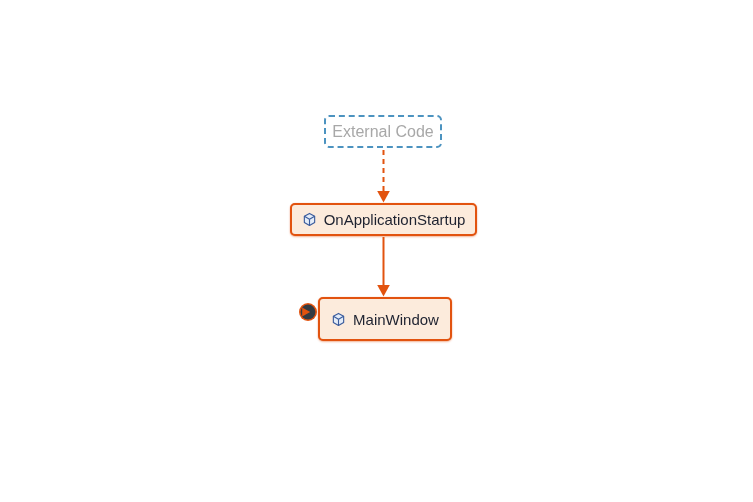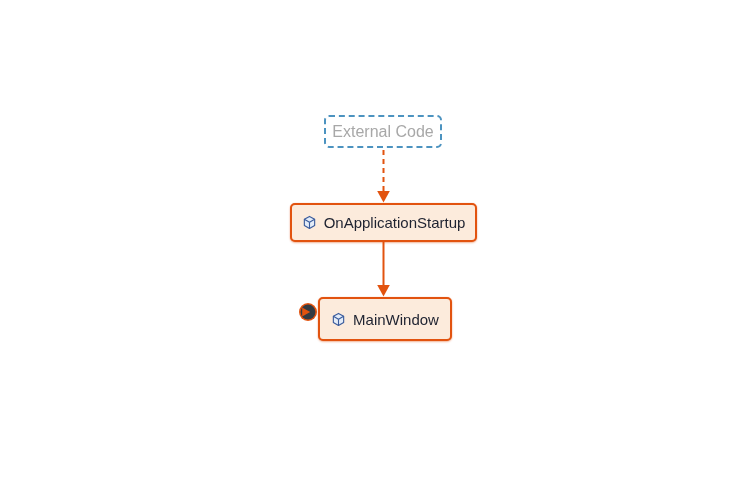--- a/index.html
+++ b/index.html
@@ -47,21 +47,21 @@
   }
   .node-method {
     border: 2px solid #E2530F;
     background: #FCEBDC;
     color: #1E2230;
     font-size: 15px;
     box-shadow: 0 1px 2px rgba(226,83,15,0.40), 0 0 1px rgba(226,83,15,0.35);
     gap: 7px;
     padding: 0 12px;
   }
-  .node-startup { left: 290px; top: 203px; width: 187px; height: 39px; align-items: center; }
+  .node-startup { left: 290px; top: 203px; width: 187px; height: 33px; align-items: center; }
   .node-mainwindow { left: 318px; top: 297px; width: 134px; height: 44px; }
 
   .cube-icon { display: inline-flex; width: 15px; height: 15px; flex: 0 0 auto; }
 
   .expand-btn {
     position: absolute;
     left: 299px; top: 303px;
     width: 18px; height: 18px;
     border: none; padding: 0;
     background: transparent;

